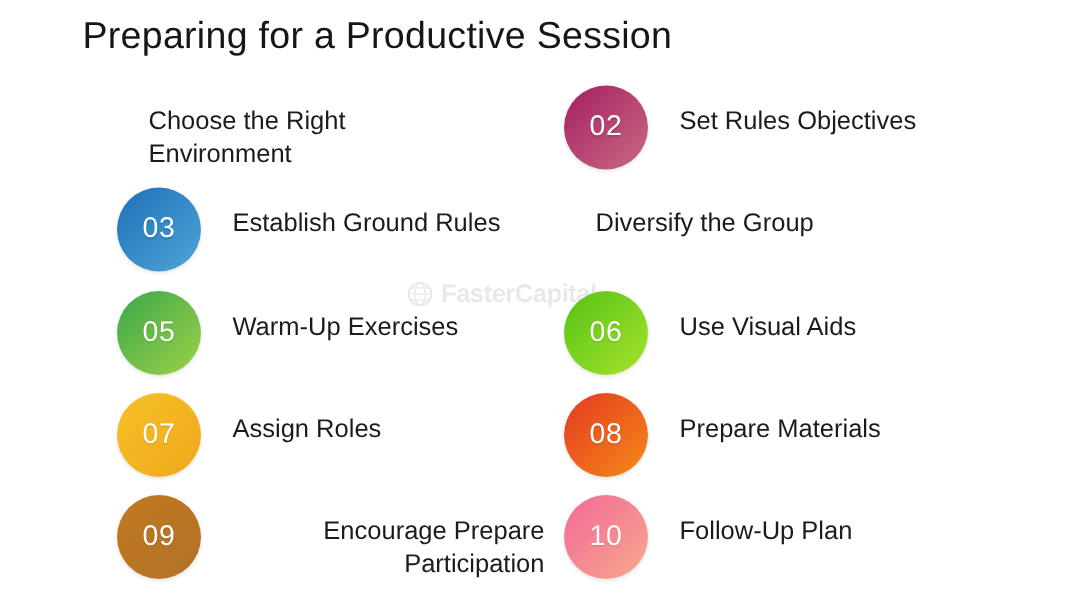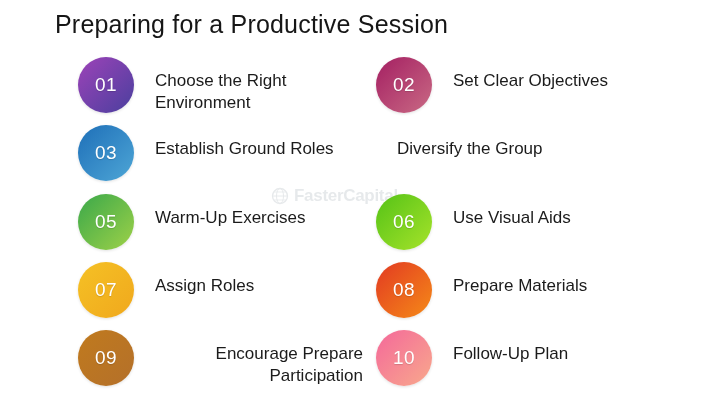--- a/index.html
+++ b/index.html
@@ -123,36 +123,33 @@
         <line x1="3" y1="12" x2="21" y2="12" stroke="#6a7a86" stroke-width="1.2"></line>
         <line x1="4.2" y1="7.2" x2="19.8" y2="7.2" stroke="#6a7a86" stroke-width="1"></line>
         <line x1="4.2" y1="16.8" x2="19.8" y2="16.8" stroke="#6a7a86" stroke-width="1"></line>
       </svg>
     </span>
     <span class="wm-text">FasterCapital</span>
   </div>
 
   <div id="items">
       <div class="item col-left row-0">
-        <div class="bubble" style="background: linear-gradient(135deg, rgb(157, 67, 184) 0%, rgb(74, 63, 158) 100%);">
-          <span class="num">01</span>
-        </div>
         <div class="label">Choose the Right Environment</div>
       </div>
       <div class="item col-right row-0">
         <div class="bubble" style="background: linear-gradient(135deg, rgb(164, 31, 98) 0%, rgb(201, 106, 132) 100%);">
           <span class="num">02</span>
         </div>
-        <div class="label">Set Clear Objectives</div>
+        <div class="label">Set Rules Objectives</div>
       </div>
       <div class="item col-left row-1">
         <div class="bubble" style="background: linear-gradient(135deg, rgb(30, 111, 184) 0%, rgb(78, 166, 214) 100%);">
           <span class="num">03</span>
         </div>
-        <div class="label">Establish Ground Roles</div>
+        <div class="label">Establish Ground Rules</div>
       </div>
       <div class="item col-right row-1">
         <div class="label">Diversify the Group</div>
       </div>
       <div class="item col-left row-2">
         <div class="bubble" style="background: linear-gradient(135deg, rgb(58, 168, 74) 0%, rgb(158, 209, 72) 100%);">
           <span class="num">05</span>
         </div>
         <div class="label">Warm-Up Exercises</div>
       </div>

